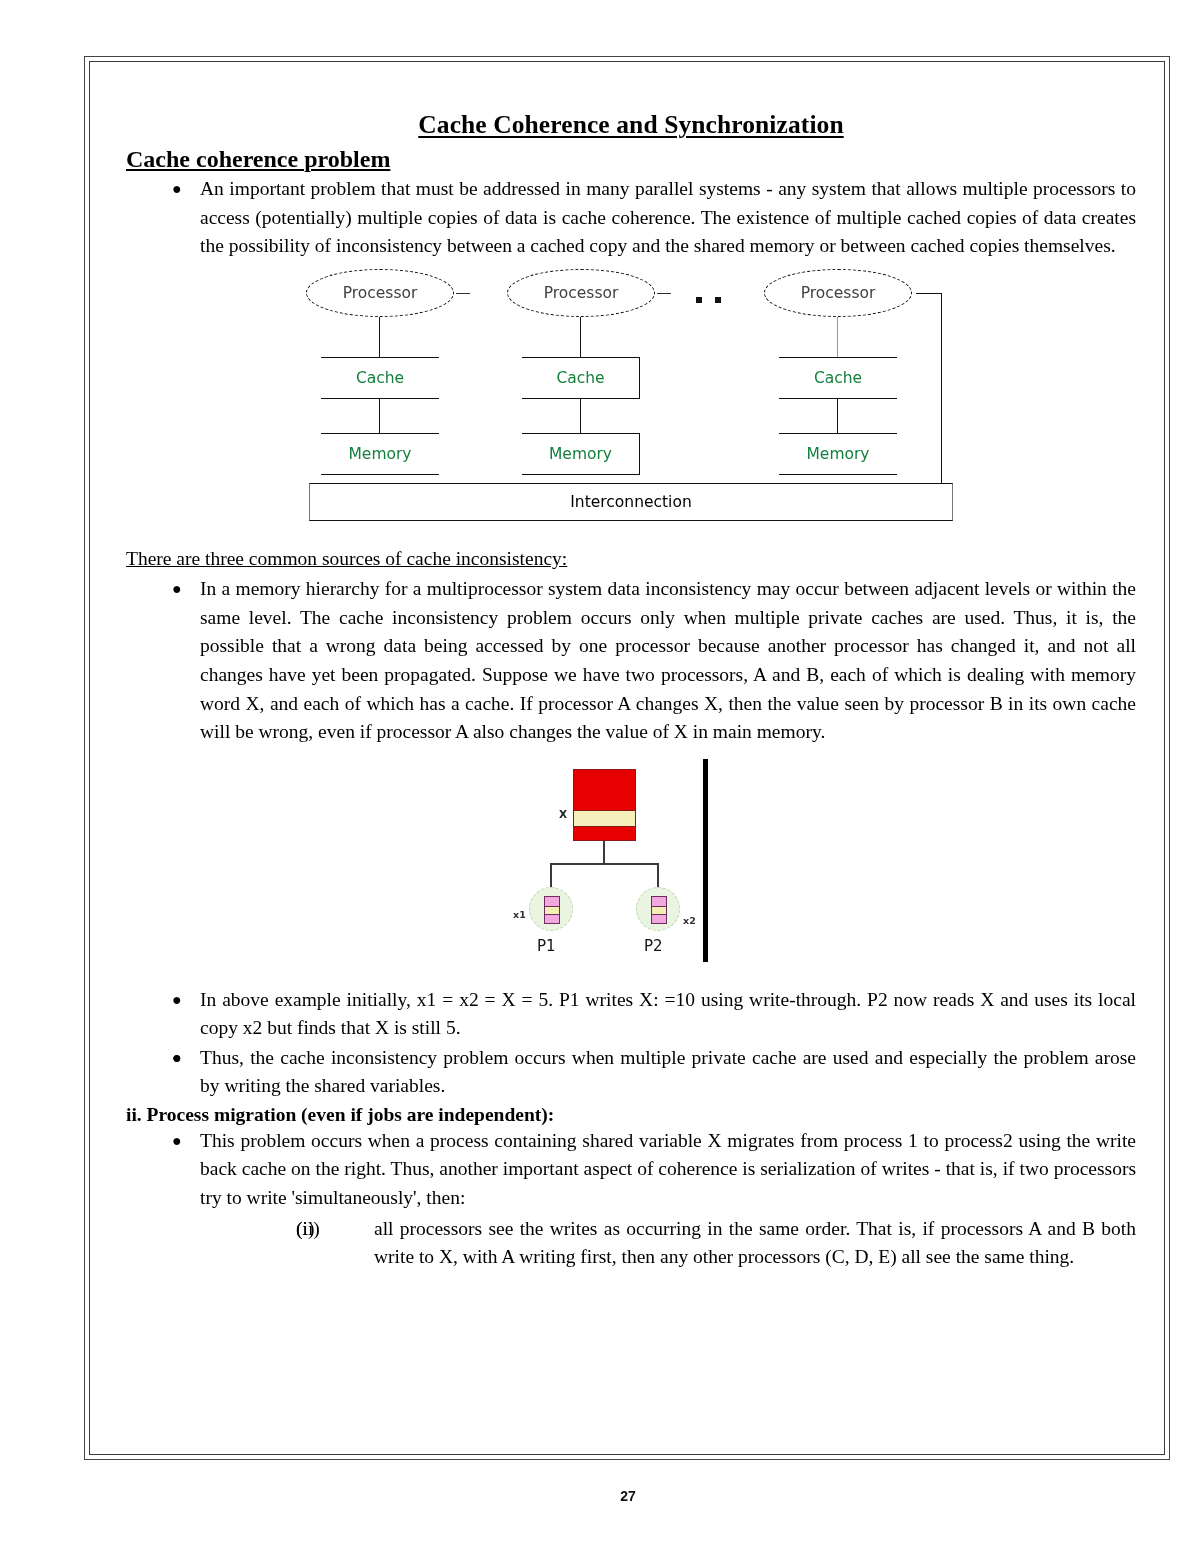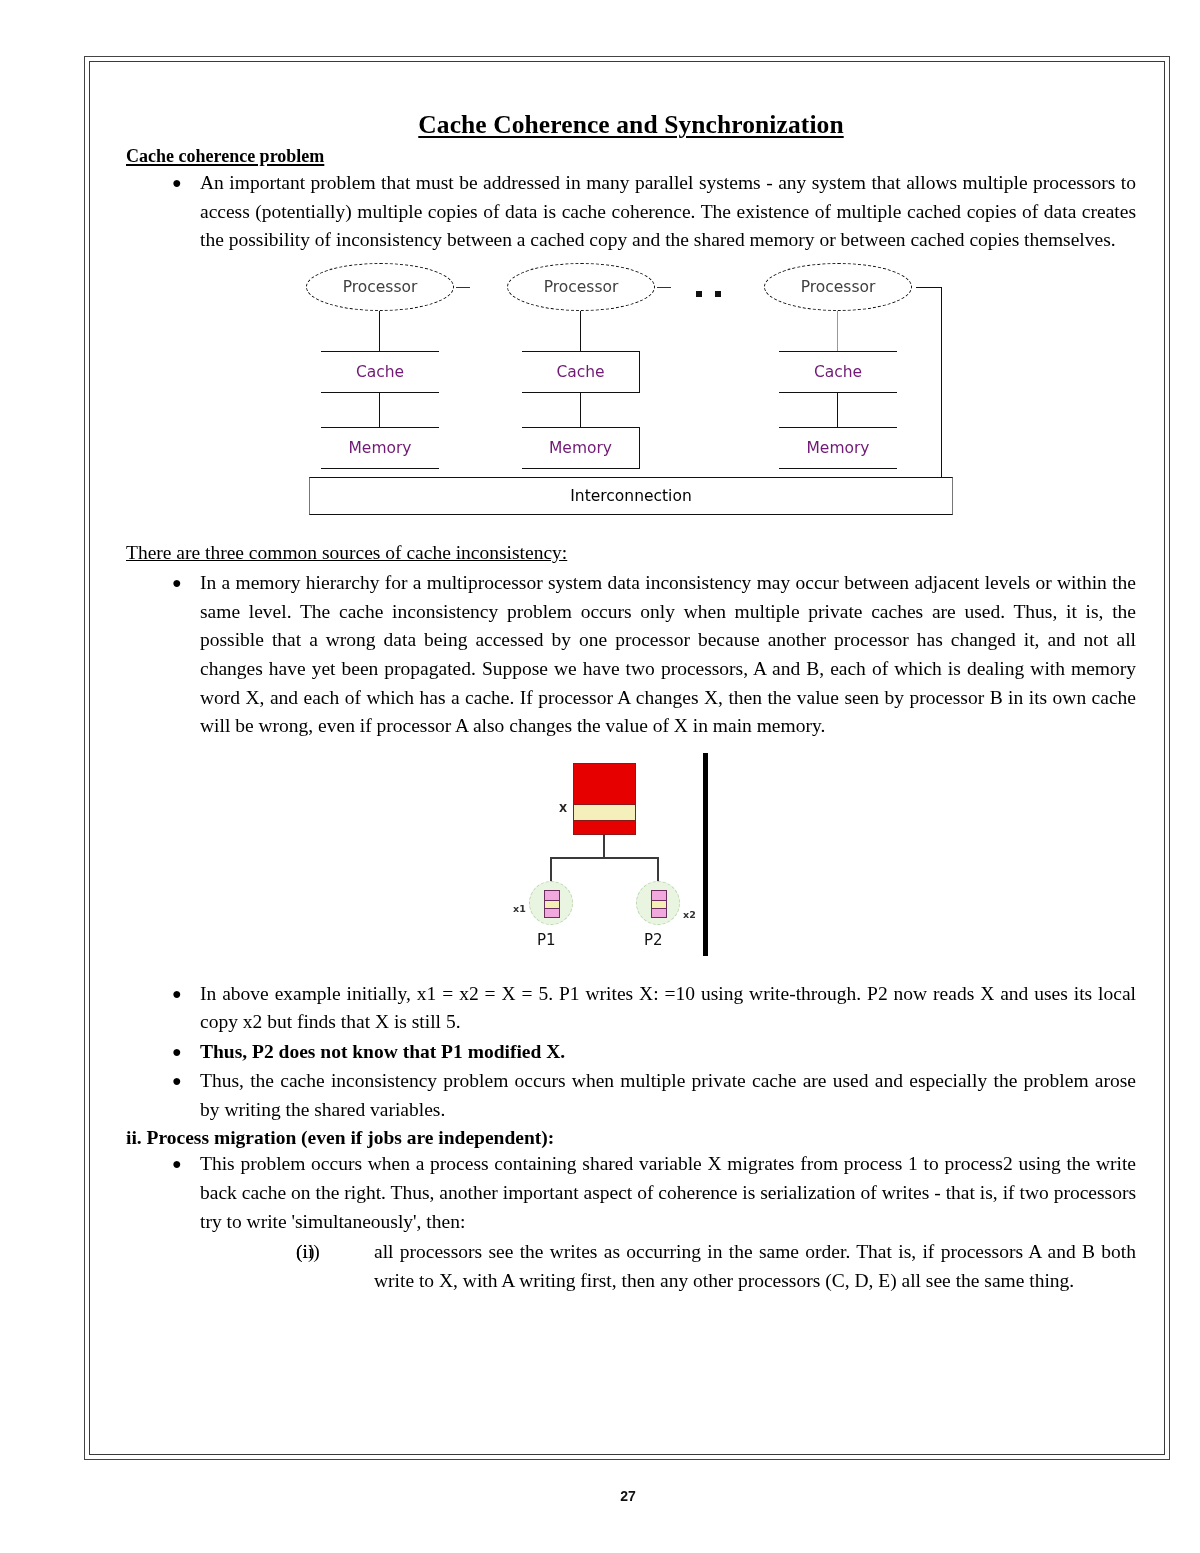--- a/index.html
+++ b/index.html
@@ -47,21 +47,21 @@
     font-weight: bold;
     text-align: center;
     margin: 0 0 2px 0;
     padding: 0;
     letter-spacing: 0.1px;
     text-decoration: underline;
     text-underline-offset: 3px;
     text-decoration-thickness: 2.2px;
   }
   .section-head {
-    font-size: 18px;
+    font-size: 24px;
     font-weight: bold;
     margin: 4px 0 1px 0;
     display: inline-block;
     text-decoration: underline;
     text-underline-offset: 2px;
     text-decoration-thickness: 1.8px;
   }
   .sub-head {
     font-size: 19.5px;
     font-weight: bold;
@@ -148,21 +148,21 @@
     width: 118px;
     height: 42px;
     box-sizing: border-box;
     border-top: 1.7px solid #111;
     border-bottom: 1.7px solid #111;
     display: flex;
     align-items: center;
     justify-content: center;
     font-family: "DejaVu Sans", "Liberation Sans", sans-serif;
     font-size: 15.5px;
-    color: #701a75;
+    color: #15803d;
     background: #fff;
   }
   .vline {
     position: absolute;
     width: 0;
     border-left: 1.8px solid #111;
   }
   .hline {
     position: absolute;
     height: 0;
@@ -402,21 +402,20 @@
       <div class="rightbar"></div>
     </div>
 
     <ul class="bullets" style="margin-top:22px;">
       <li>
         <span class="bull">●</span>
         <span>In above example initially, x1 = x2 = X = 5. P1 writes X: =10 using write-through. P2 now reads X and uses its local copy x2 but finds that X is still 5.</span>
       </li>
       <li class="b-bold">
         <span class="bull">●</span>
-        <span>Thus, P2 does not know that P1 modified X.</span>
       </li>
       <li>
         <span class="bull">●</span>
         <span>Thus, the cache inconsistency problem occurs when multiple private cache are used and especially the problem arose by writing the shared variables.</span>
       </li>
     </ul>
 
     <div class="sub-head">ii. Process migration (even if jobs are independent):</div>
 
     <ul class="bullets">

